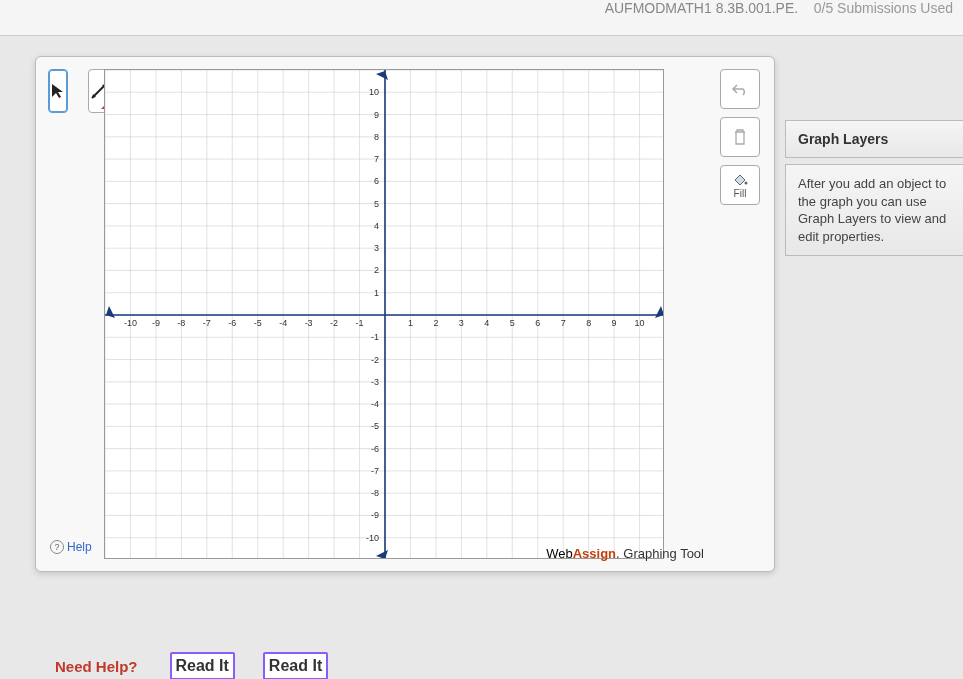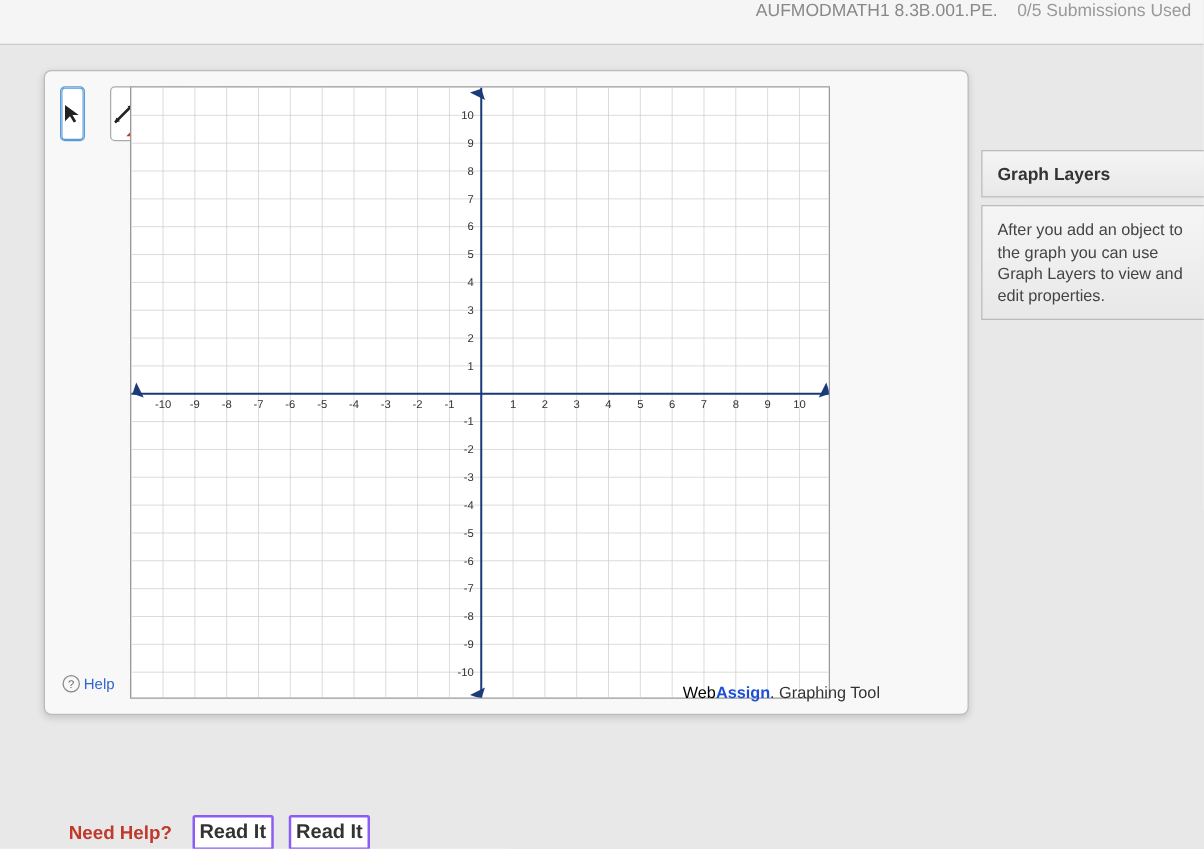--- a/index.html
+++ b/index.html
@@ -105,40 +105,40 @@
   .help-link::before {
     content:"?"; display:inline-flex; width:12px;height:12px;
     border:1px solid #888; border-radius:50%;
     font-size:9px; align-items:center; justify-content:center; color:#666;
   }
   .wa-credit {
     position:absolute; right:70px; bottom:10px;
     font-size:13px; color:#333;
   }
   .wa-credit .wa { color:#000;}
-  .wa-credit .wa b{ color:#1d4ed8; }
+  .wa-credit .wa b{ color:#c2410c; }
   .side-panel {
     position:absolute;
     left: 785px;
     top: 120px;
     width: 180px;
   }
   .panel-box {
     background: linear-gradient(#f5f5f5,#e8e8e8);
     border:1px solid #bbb;
     padding:10px 12px;
     font-size:14px;
     color:#333;
     margin-bottom:6px;
   }
   .panel-box.title { font-weight:bold; }
   .panel-box.body { font-weight:normal; font-size:13px; color:#444; line-height:1.35;}
   .bottom-btns {
     position:absolute; left:55px; top:652px;
-    display:flex; gap:12px; align-items:center;
+    display:flex; gap:28px; align-items:center;
   }
   .need-help { font-size:15px; color:#c0392b; font-weight:bold; margin-right:4px;}
   .hb {
     background:#fff; border:2px solid #8b5cf6; color:#333;
     font-size:16px; font-weight:bold; padding:3px 4px; cursor:pointer;
     border-radius:2px;
   }
 </style>
 </head>
 <body>
@@ -278,20 +278,39 @@
           <text x="274" y="158.90909090909093" font-size="9" fill="#333" text-anchor="end">4</text>
           <text x="274" y="136.63636363636363" font-size="9" fill="#333" text-anchor="end">5</text>
           <text x="274" y="114.36363636363637" font-size="9" fill="#333" text-anchor="end">6</text>
           <text x="274" y="92.09090909090907" font-size="9" fill="#333" text-anchor="end">7</text>
           <text x="274" y="69.81818181818181" font-size="9" fill="#333" text-anchor="end">8</text>
           <text x="274" y="47.54545454545456" font-size="9" fill="#333" text-anchor="end">9</text>
           <text x="274" y="25.272727272727252" font-size="9" fill="#333" text-anchor="end">10</text>
         </svg>
     </div>
 
+    <div class="right-tools">
+      <div class="right-btn">
+        <svg width="18" height="14">
+            <path d="M6 3 L2 7 L6 11 M2 7 H12 A4 4 0 0 1 12 13" stroke="#aaa" stroke-width="1.5" fill="none"></path>
+          </svg>
+      </div>
+      <div class="right-btn">
+        <svg width="14" height="16">
+            <path d="M2 3 H12 M4 3 V1 H10 V3 M3 3 V15 H11 V3" stroke="#aaa" stroke-width="1.3" fill="none"></path>
+          </svg>
+      </div>
+      <div class="right-btn fill">
+        <svg width="16" height="14">
+            <path d="M3 8 L8 3 L13 8 L8 13 Z" stroke="#666" fill="#cde" stroke-width="1"></path>
+            <circle cx="14" cy="11" r="1.5" fill="#666"></circle>
+          </svg>
+        <span class="lbl">Fill</span>
+      </div>
+    </div>
 
     <div class="help-link">
       <span>Help</span>
     </div>
 
     <div class="wa-credit">
       <span class="wa"><span>Web</span><b>Assign</b></span><span>. Graphing Tool</span>
     </div>
   </div>
 </div>

